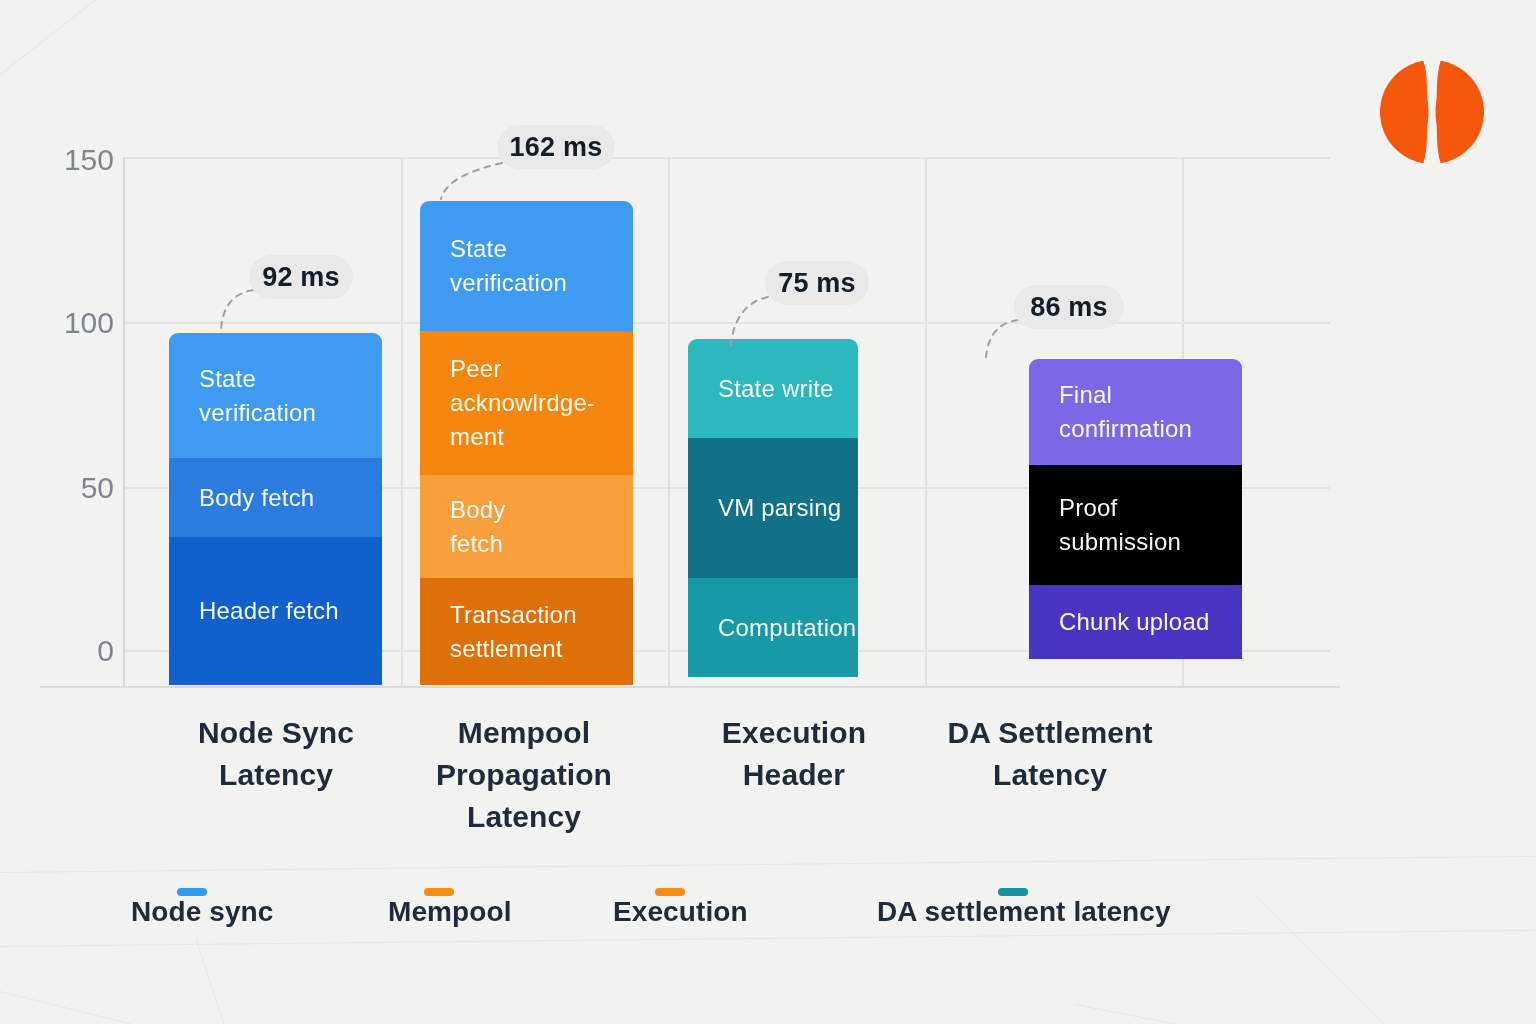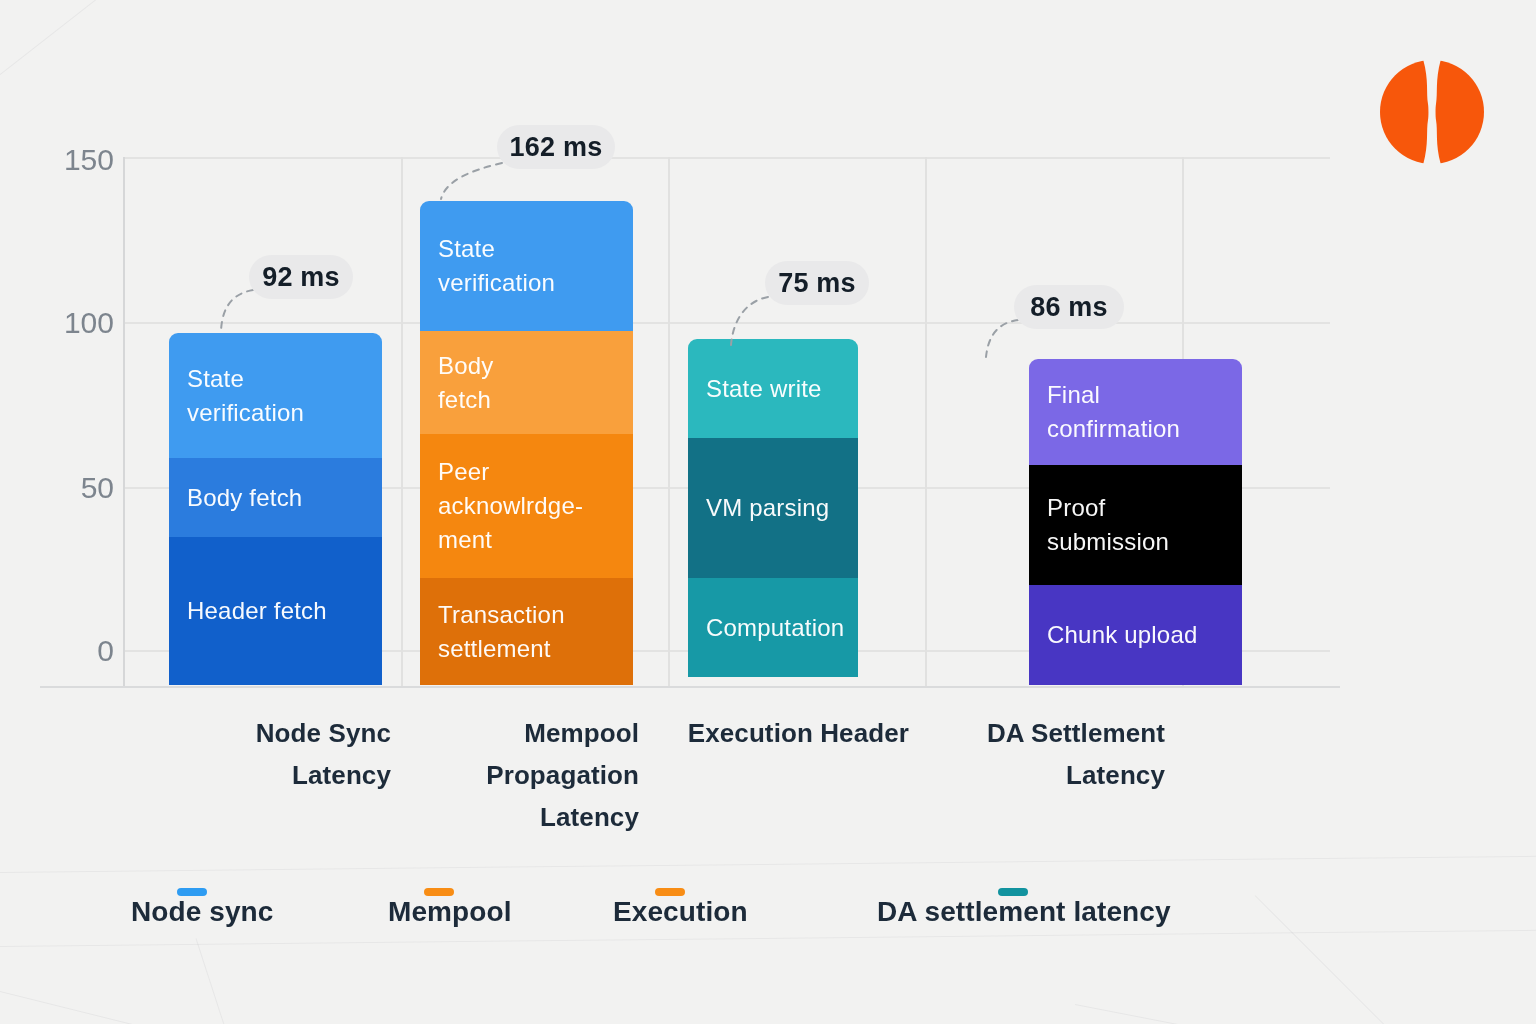--- a/index.html
+++ b/index.html
@@ -31,36 +31,36 @@
     font-size:30px;color:#7d858e;line-height:32px;
   }
   .yt1{top:144px;} .yt2{top:307px;} .yt3{top:472px;} .yt4{top:635px;}
   
   .bar{
     position:absolute;border-radius:9px 9px 0 0;overflow:hidden;
     display:flex;flex-direction:column;z-index:2;
   }
   .seg{
     display:flex;align-items:center;box-sizing:border-box;
-    padding-left:18px;padding-right:8px;
+    padding-left:30px;padding-right:8px;
     color:rgba(255,255,255,0.97);font-size:24px;font-weight:500;
     line-height:34px;white-space:pre-line;letter-spacing:0.2px;
   }
   
   .badge{
     position:absolute;z-index:4;background:#e9e9ea;border-radius:23px;
     display:flex;align-items:center;justify-content:center;
     font-size:27px;font-weight:600;color:#141e28;letter-spacing:0.2px;
   }
   
   .connectors{position:absolute;left:0;top:0;z-index:3;pointer-events:none;}
   
   .cat{
-    position:absolute;top:712px;width:230px;text-align:right;
-    font-size:26px;font-weight:700;color:#1d2b3a;line-height:42px;
+    position:absolute;top:712px;width:230px;text-align:center;
+    font-size:30px;font-weight:700;color:#1d2b3a;line-height:42px;
     letter-spacing:0.1px;
   }
   .cat1{left:161px;} .cat2{left:409px;} .cat3{left:679px;} .cat4{left:935px;}
   
   .lg-item{position:absolute;top:888px;display:flex;align-items:center;height:40px;flex-direction:column;}
   .lg1{left:131px;} .lg2{left:388px;} .lg3{left:613px;} .lg4{left:877px;}
   .lg-swatch{width:30px;height:40px;border-radius:10px;margin-right:21px;}
   .lg-label{font-size:28px;font-weight:600;color:#1d2b3a;letter-spacing:0.1px;}
   
   .logo{position:absolute;left:1380px;top:60px;z-index:4;}
@@ -97,41 +97,41 @@
   <div class="bar" style="left: 169px; top: 333px; width: 213px; height: 352px; position: absolute;">
     <div class="seg" style="height: 125px; background: rgb(63, 155, 240);">State
 verification</div>
     <div class="seg" style="height: 79px; background: rgb(43, 124, 222);">Body fetch</div>
     <div class="seg" style="height: 148px; background: rgb(17, 96, 203);">Header fetch</div>
   </div>
 
   <div class="bar" style="left: 420px; top: 201px; width: 213px; height: 484px; position: absolute;">
     <div class="seg" style="height: 130px; background: rgb(63, 155, 240);">State
 verification</div>
-    <div class="seg" style="height: 103px; background: rgb(249, 160, 60);">Body
-fetch</div>
     <div class="seg" style="height: 144px; background: rgb(245, 135, 15);">Peer
 acknowlrdge-
 ment</div>
+    <div class="seg" style="height: 103px; background: rgb(249, 160, 60);">Body
+fetch</div>
     <div class="seg" style="height: 107px; background: rgb(222, 112, 9);">Transaction
 settlement</div>
   </div>
 
   <div class="bar" style="left: 688px; top: 339px; width: 170px; height: 338px; position: absolute;">
     <div class="seg" style="height: 99px; background: rgb(43, 184, 190);">State write</div>
     <div class="seg" style="height: 140px; background: rgb(18, 113, 134);">VM parsing</div>
     <div class="seg" style="height: 99px; background: rgb(23, 153, 166);">Computation</div>
   </div>
 
   <div class="bar" style="left: 986px; top: 359px; width: 213px; height: 326px; position: absolute; margin-left: 43px;">
     <div class="seg" style="height: 106px; background: rgb(123, 104, 230);">Final
 confirmation</div>
     <div class="seg" style="height: 120px; background: #000000;">Proof
 submission</div>
-    <div class="seg" style="height: 100px; background: rgb(72, 54, 195);">Chunk upload</div>
+    <div class="seg" style="height: 74px; background: rgb(72, 54, 195);">Chunk upload</div>
   </div>
 
   <svg class="connectors" width="1536" height="1024">
     <g fill="none" stroke="#9aa0a6" stroke-width="2" stroke-dasharray="6 6" stroke-linecap="round">
       <path d="M253,290 C230,294 222,310 221,331"></path>
       <path d="M502,163 C472,170 446,180 441,199"></path>
       <path d="M768,297 C746,301 733,320 731,345"></path>
       <path d="M1018,320 C996,323 988,338 986,357"></path>
     </g>
   </svg>

